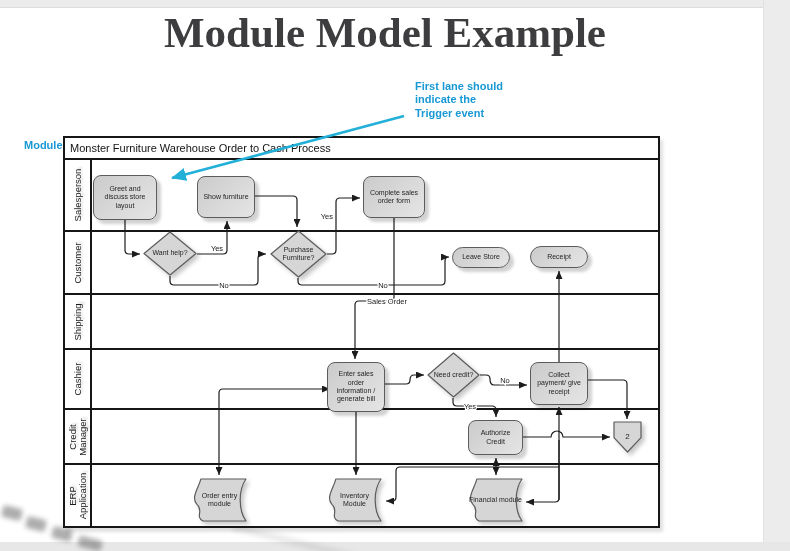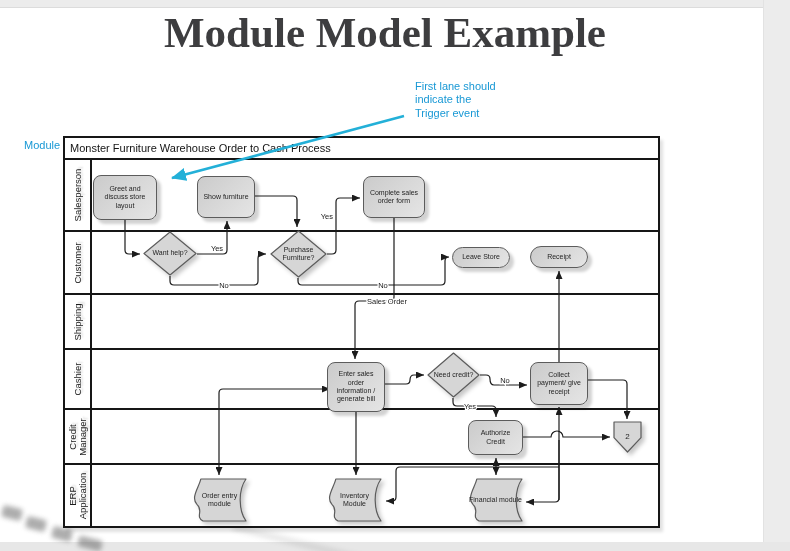--- a/index.html
+++ b/index.html
@@ -4,21 +4,21 @@
 <style>
   html,body{margin:0;padding:0;background:#fff;}
   body{font-family:"Liberation Sans",sans-serif;}
   #canvas{position:relative;width:790px;height:551px;background:#fff;overflow:hidden;}
   .edge-strip{position:absolute;background:#ececec;}
   #strip-top{left:0;top:0;width:790px;height:7px;border-bottom:1px solid #dcdcdc;}
   #strip-right{right:0;top:0;width:26px;height:551px;border-left:1px solid #e2e2e2;}
   #strip-bottom{left:0;bottom:0;width:790px;height:9px;background:#e7e7e7;}
   #title{position:absolute;left:0;top:8px;width:770px;margin:0;text-align:center;
     font-family:"Liberation Serif",serif;font-weight:bold;font-size:43px;color:#3d3d3f;}
-  .note{position:absolute;color:var(--accent,#1898d5);font-weight:normal;font-size:11px;
+  .note{position:absolute;color:var(--accent,#1898d5);font-weight:bold;font-size:11px;
     line-height:1.22;white-space:pre-line;}
   #note-trigger{left:415px;top:80px;}
   #note-label{left:24px;top:139px;}
   #note-role{left:29px;top:258px;margin-left:36px;}
   #note-erp{left:667px;top:470px;width:120px;}
   #diagram{position:absolute;left:63px;top:136px;width:597px;height:392px;box-sizing:border-box;
     border:2px solid #161616;background:#fff;display:flex;flex-direction:column;
     box-shadow:3px 4px 3px rgba(0,0,0,0.12);}
   #dheader{height:22px;min-height:22px;box-sizing:border-box;border-bottom:2px solid #161616;
     display:flex;align-items:center;padding-left:5px;font-size:11px;color:#141414;}

